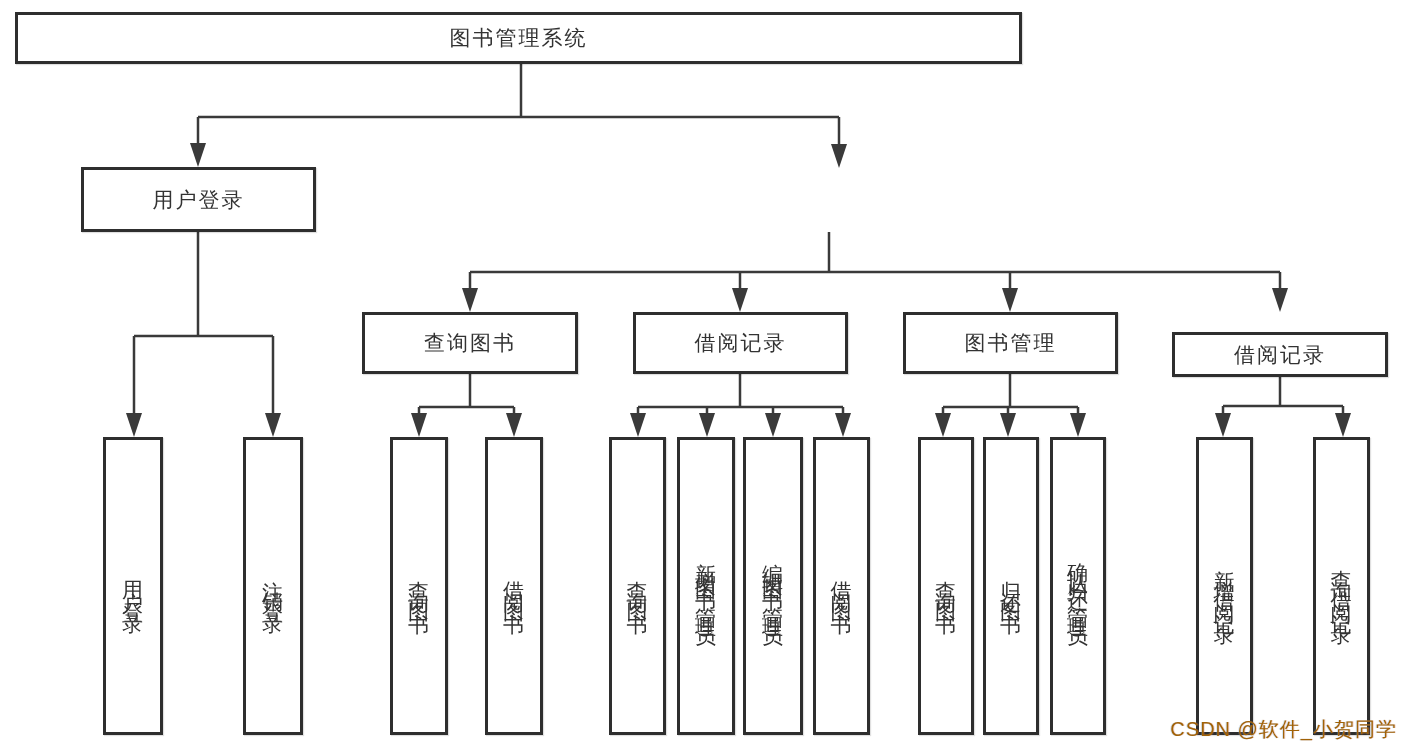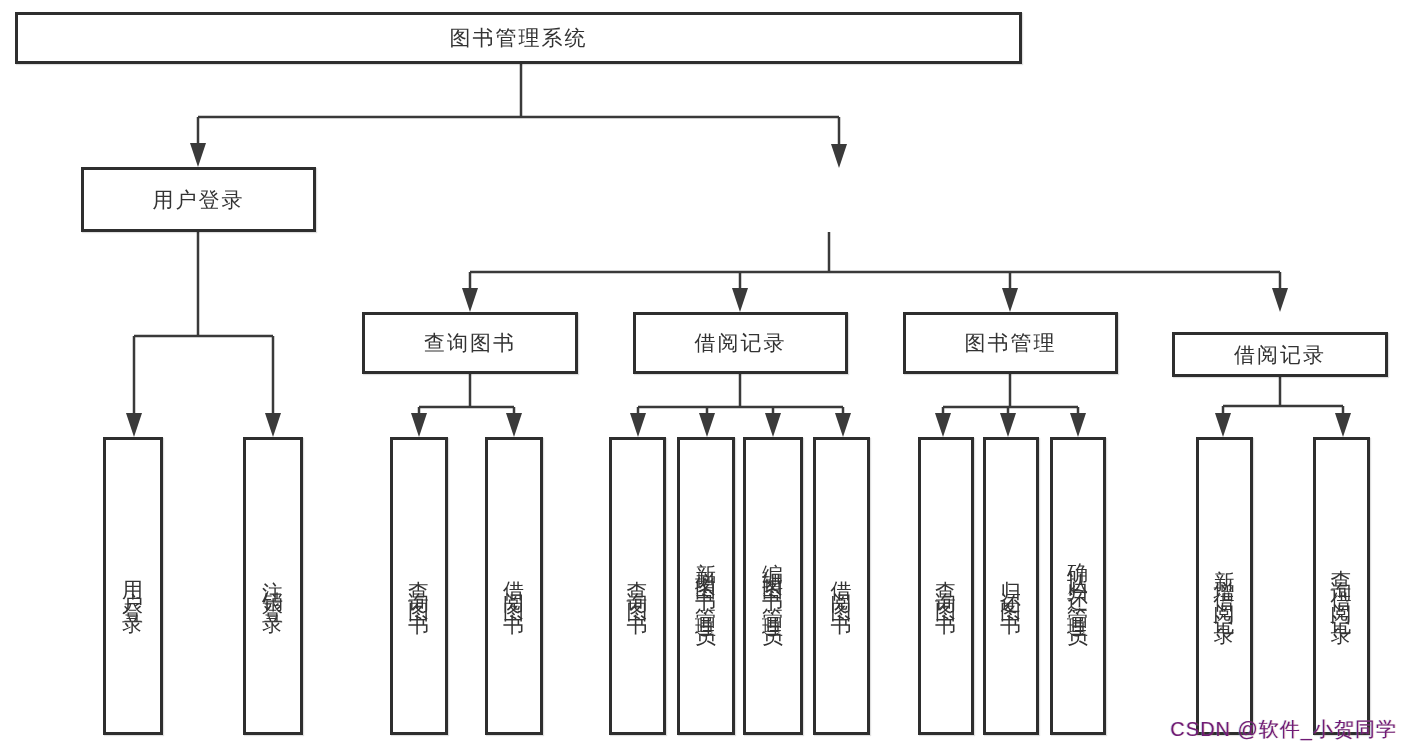--- a/index.html
+++ b/index.html
@@ -13,21 +13,21 @@
     border:3px solid #2e2e2e;display:flex;align-items:center;justify-content:center;
     box-shadow:1px 1px 1px rgba(0,0,0,0.12);
   }
   .hbox{font-size:21px;letter-spacing:2px;}
   .vbox .vtext{
     writing-mode:vertical-rl;text-orientation:mixed;
     font-size:21px;letter-spacing:11px;line-height:1;color:#333333;
   }
   .vbox .vtext.tight{letter-spacing:9px;}
   .watermark{
-    position:absolute;right:8px;bottom:4px;font-size:20px;color:#701a75;
+    position:absolute;right:8px;bottom:4px;font-size:20px;color:#a16207;
     letter-spacing:1px;white-space:nowrap;
     text-shadow:1px 0 0 rgba(215,130,120,0.30), -1px 0 0 rgba(120,170,210,0.30);
   }
 </style>
 </head>
 <body>
 
 <div class="canvas">
 
   <svg class="connectors" viewBox="0 0 1405 747" xmlns="http://www.w3.org/2000/svg">

